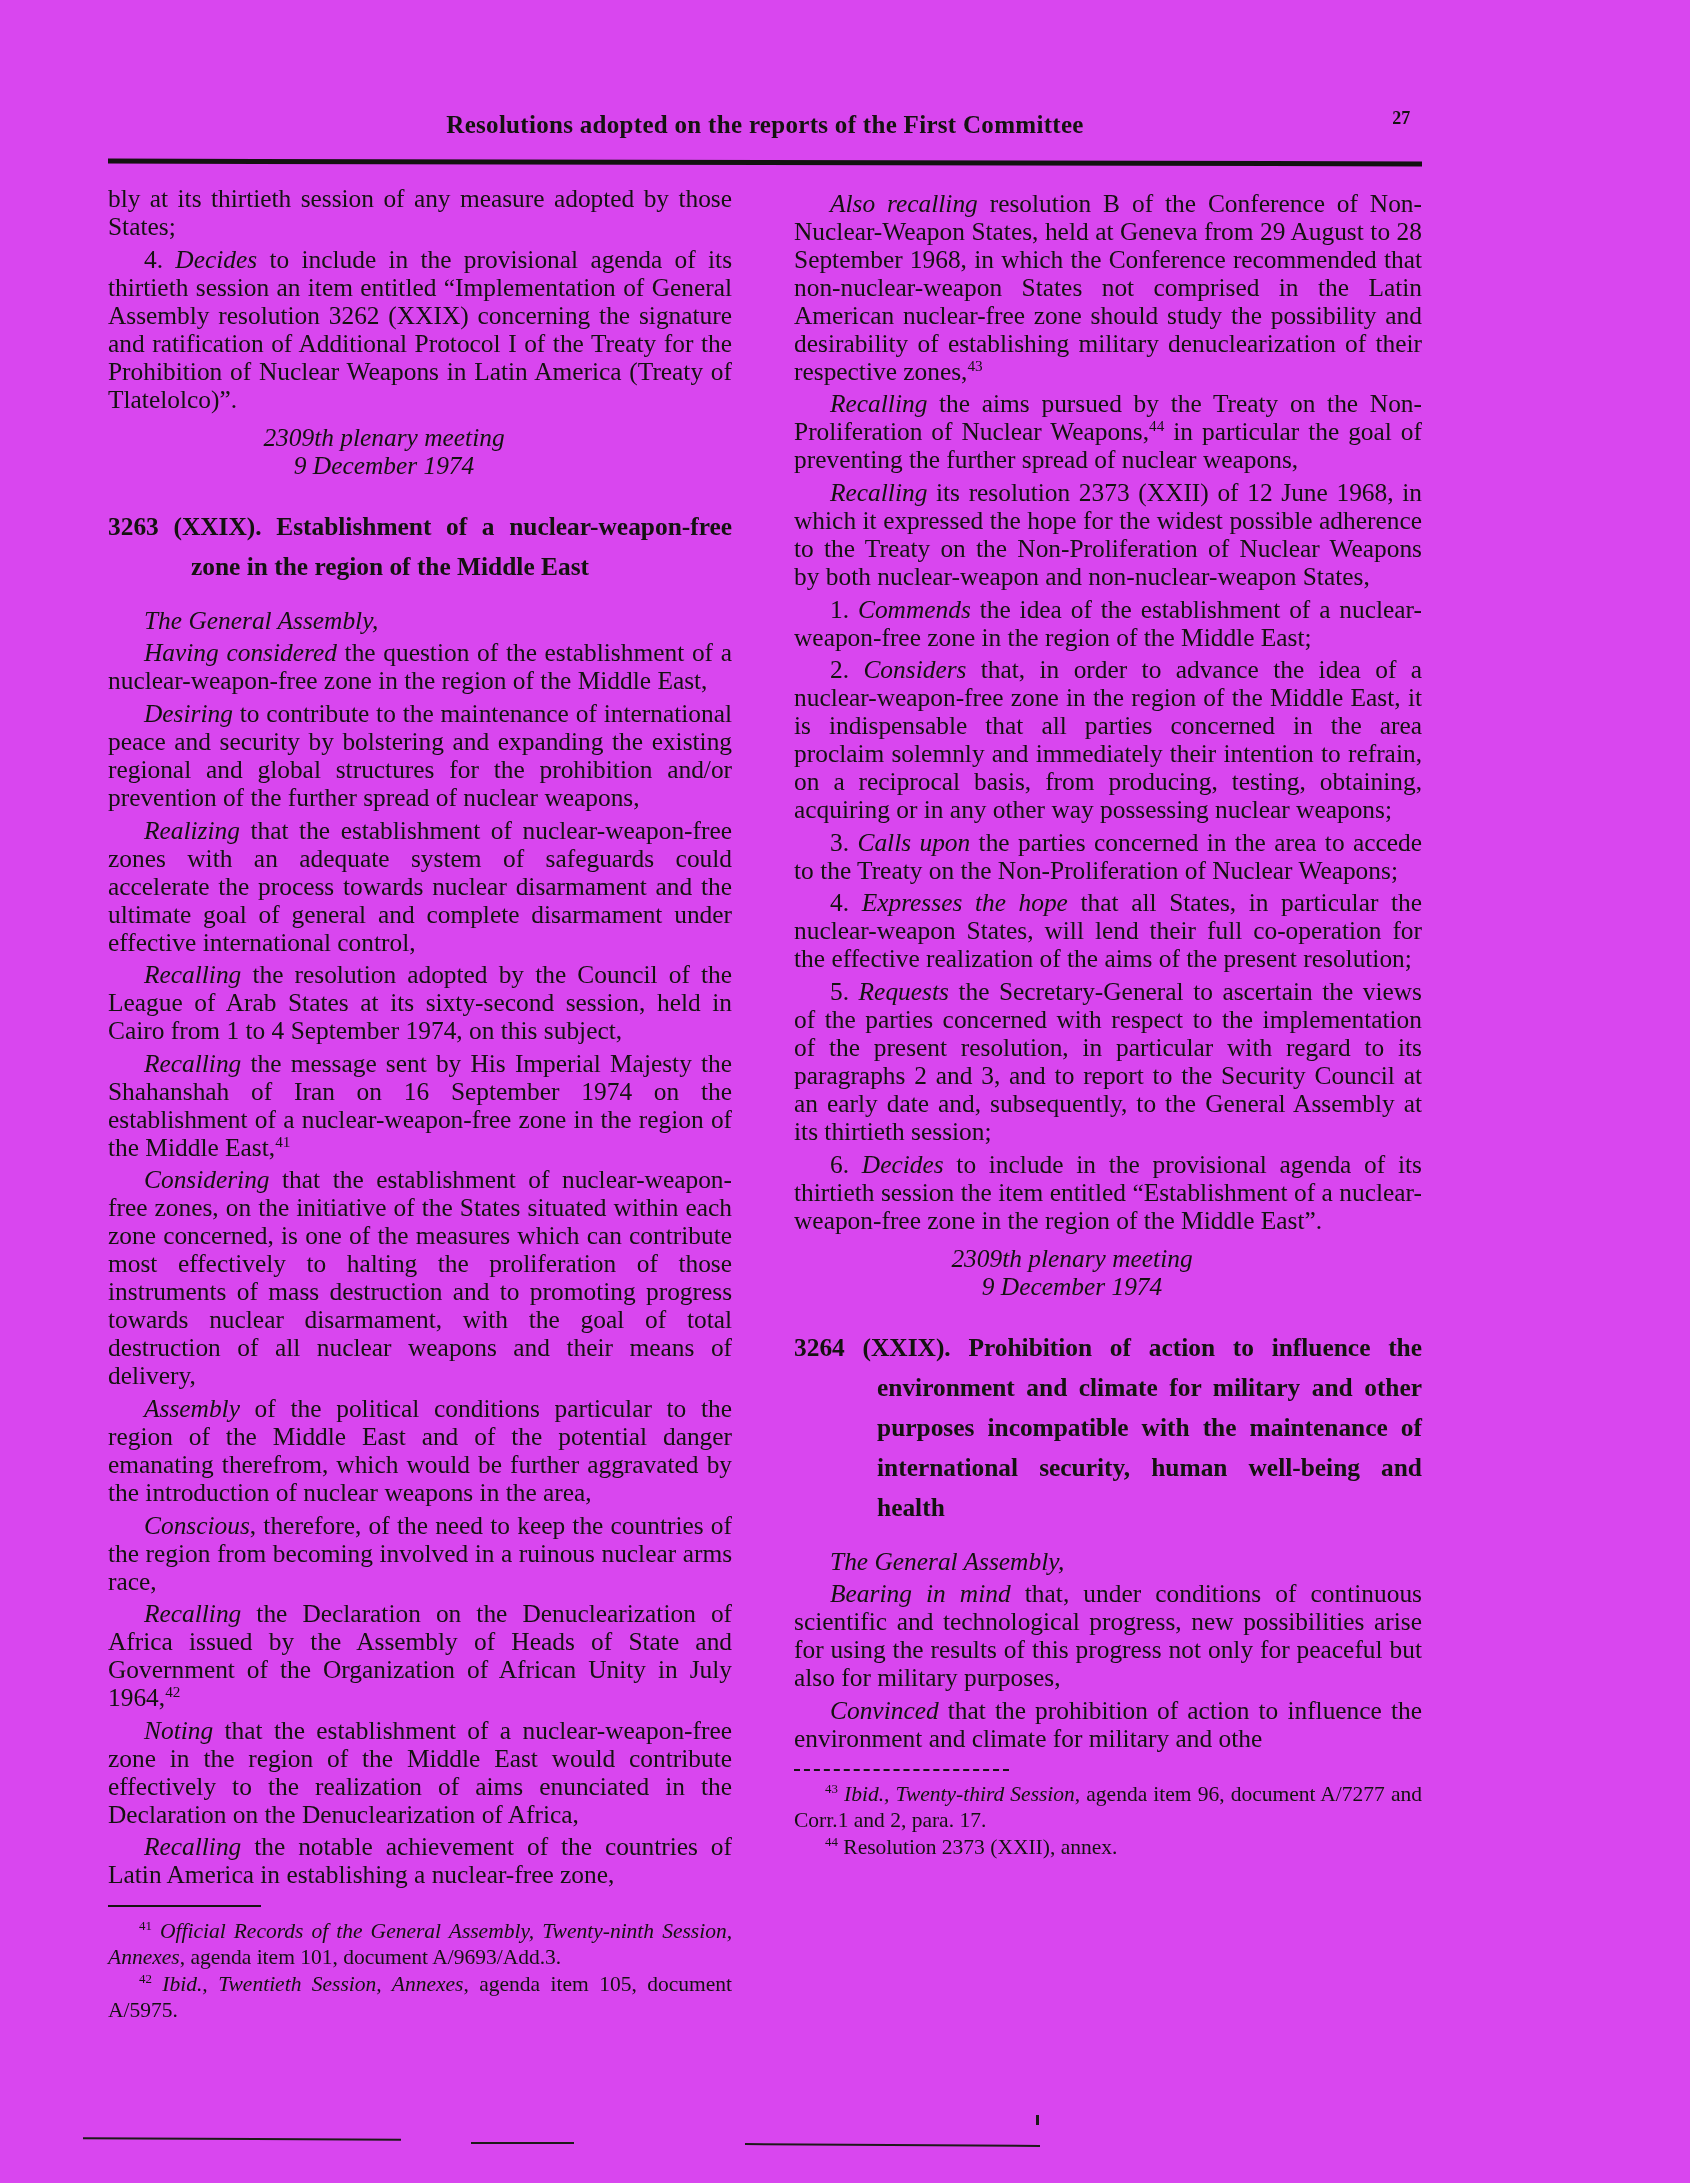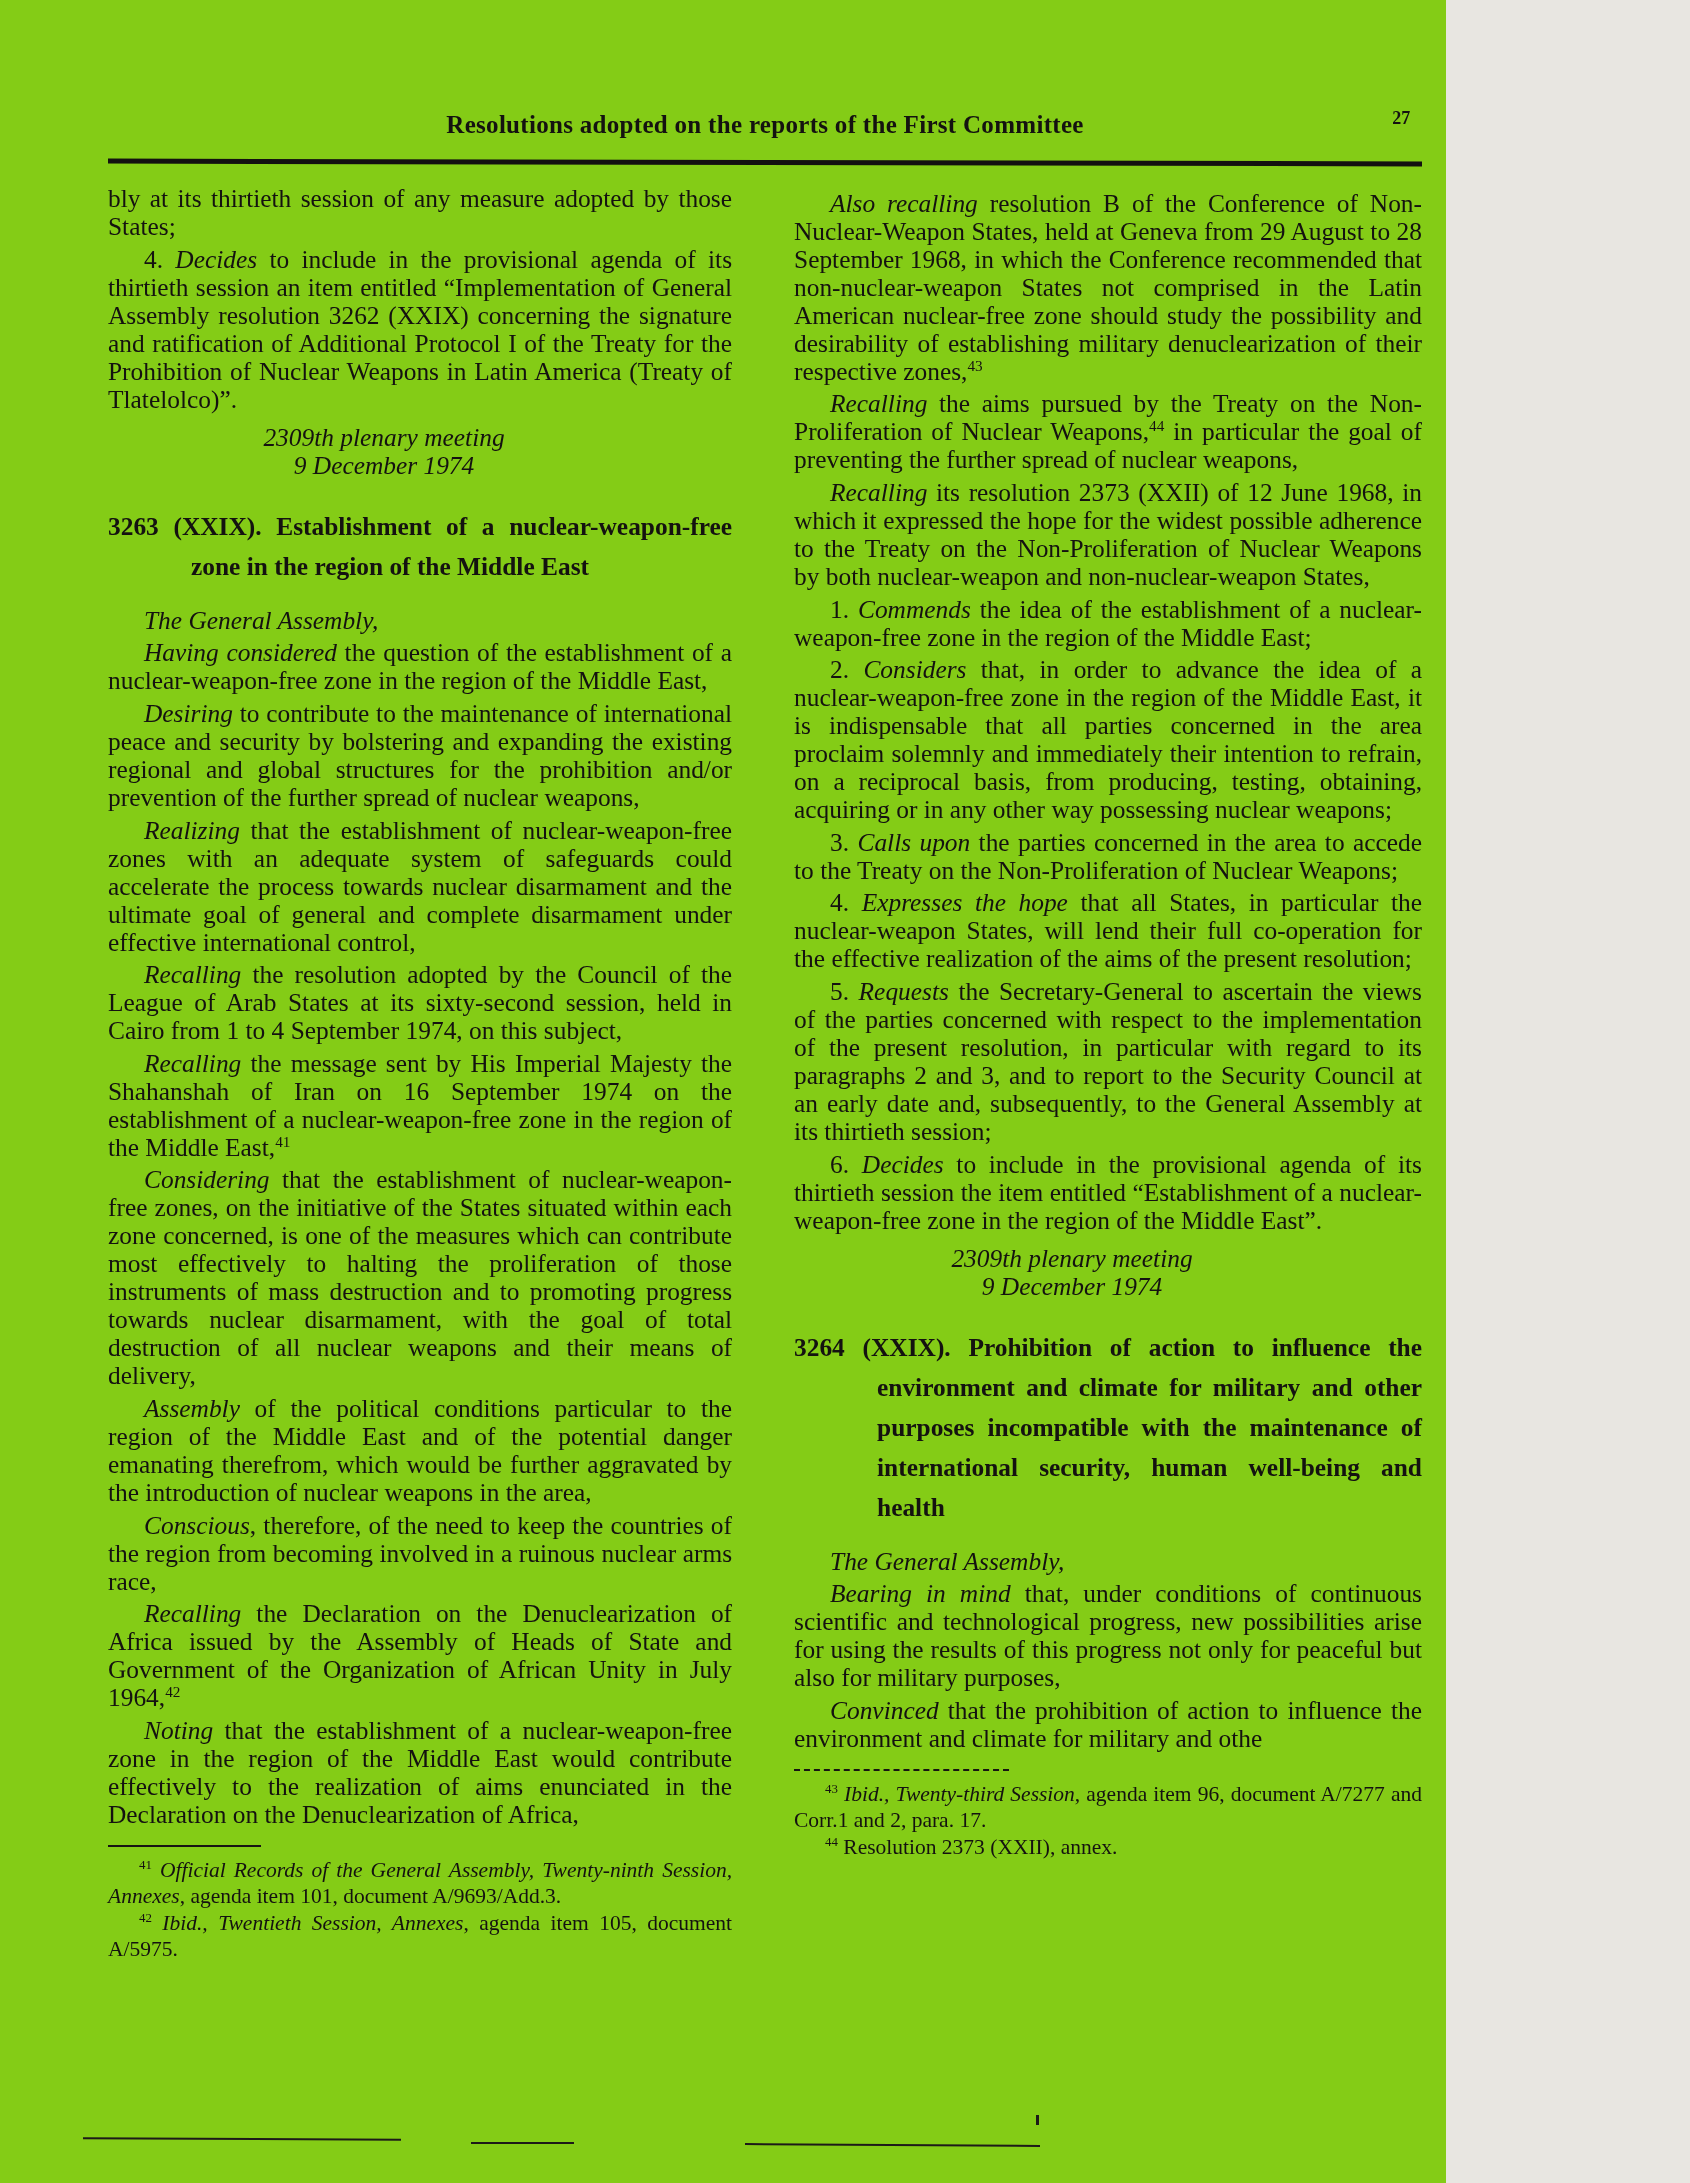--- a/index.html
+++ b/index.html
@@ -1,20 +1,20 @@
 <!DOCTYPE html>
 <html style="font-size:10.4px"><head>
 <meta charset="utf-8">
 <style>
   html, body { margin: 0; padding: 0; background: #e8e6e1; }
   .page {
     position: relative;
-    width: 1446px;
+    width: 1690px;
     height: 2183px;
-    background: #84cc16;
+    background: #d946ef;
     color: #141210;
     font-family: "Liberation Serif", "DejaVu Serif", serif;
     overflow: hidden;
     text-decoration: underline;
   }
   .content {
     position: absolute;
     left: 108px;
     top: 111px;
     width: 1314px;
@@ -129,20 +129,21 @@
           <p class="para"><em>Having considered</em><span> the question of the establishment of a nuclear-weapon-free zone in the region of the Middle East,</span></p>
           <p class="para"><em>Desiring</em><span> to contribute to the maintenance of international peace and security by bolstering and expanding the existing regional and global structures for the prohibition and/or prevention of the further spread of nuclear weapons,</span></p>
           <p class="para"><em>Realizing</em><span> that the establishment of nuclear-weapon-free zones with an adequate system of safeguards could accelerate the process towards nuclear disarmament and the ultimate goal of general and complete disarmament under effective international control,</span></p>
           <p class="para"><em>Recalling</em><span> the resolution adopted by the Council of the League of Arab States at its sixty-second session, held in Cairo from 1 to 4 September 1974, on this subject,</span></p>
           <p class="para"><em>Recalling</em><span> the message sent by His Imperial Majesty the Shahanshah of Iran on 16 September 1974 on the establishment of a nuclear-weapon-free zone in the region of the Middle East,</span><sup>41</sup></p>
           <p class="para"><em>Considering</em><span> that the establishment of nuclear-weapon-free zones, on the initiative of the States situated within each zone concerned, is one of the measures which can contribute most effectively to halting the proliferation of those instruments of mass destruction and to promoting progress towards nuclear disarmament, with the goal of total destruction of all nuclear weapons and their means of delivery,</span></p>
           <p class="para"><em>Assembly</em><span> of the political conditions particular to the region of the Middle East and of the potential danger emanating therefrom, which would be further aggravated by the introduction of nuclear weapons in the area,</span></p>
           <p class="para"><em>Conscious</em><span>, therefore, of the need to keep the countries of the region from becoming involved in a ruinous nuclear arms race,</span></p>
           <p class="para"><em>Recalling</em><span> the Declaration on the Denuclearization of Africa issued by the Assembly of Heads of State and Government of the Organization of African Unity in July 1964,</span><sup>42</sup></p>
           <p class="para"><em>Noting</em><span> that the establishment of a nuclear-weapon-free zone in the region of the Middle East would contribute effectively to the realization of aims enunciated in the Declaration on the Denuclearization of Africa,</span></p>
+          <p class="para"><em>Recalling</em><span> the notable achievement of the countries of Latin America in establishing a nuclear-free zone,</span></p>
           <div class="fn-rule"></div>
           <p class="footnote"><sup>41</sup><span> </span><em>Official Records of the General Assembly, Twenty-ninth Session, Annexes</em><span>, agenda item 101, document A/9693/Add.3.</span></p>
           <p class="footnote"><sup>42</sup><span> </span><em>Ibid., Twentieth Session, Annexes</em><span>, agenda item 105, document A/5975.</span></p>
         </section>
       <section class="col col-right" id="col-right">
           <p class="para"><em>Also recalling</em><span> resolution B of the Conference of Non-Nuclear-Weapon States, held at Geneva from 29 August to 28 September 1968, in which the Conference recommended that non-nuclear-weapon States not comprised in the Latin American nuclear-free zone should study the possibility and desirability of establishing military denuclearization of their respective zones,</span><sup>43</sup></p>
           <p class="para"><em>Recalling</em><span> the aims pursued by the Treaty on the Non-Proliferation of Nuclear Weapons,</span><sup>44</sup><span> in particular the goal of preventing the further spread of nuclear weapons,</span></p>
           <p class="para"><em>Recalling</em><span> its resolution 2373 (XXII) of 12 June 1968, in which it expressed the hope for the widest possible adherence to the Treaty on the Non-Proliferation of Nuclear Weapons by both nuclear-weapon and non-nuclear-weapon States,</span></p>
           <p class="para"><span>1. </span><em>Commends</em><span> the idea of the establishment of a nuclear-weapon-free zone in the region of the Middle East;</span></p>
           <p class="para"><span>2. </span><em>Considers</em><span> that, in order to advance the idea of a nuclear-weapon-free zone in the region of the Middle East, it is indispensable that all parties concerned in the area proclaim solemnly and immediately their intention to refrain, on a reciprocal basis, from producing, testing, obtaining, acquiring or in any other way possessing nuclear weapons;</span></p>

